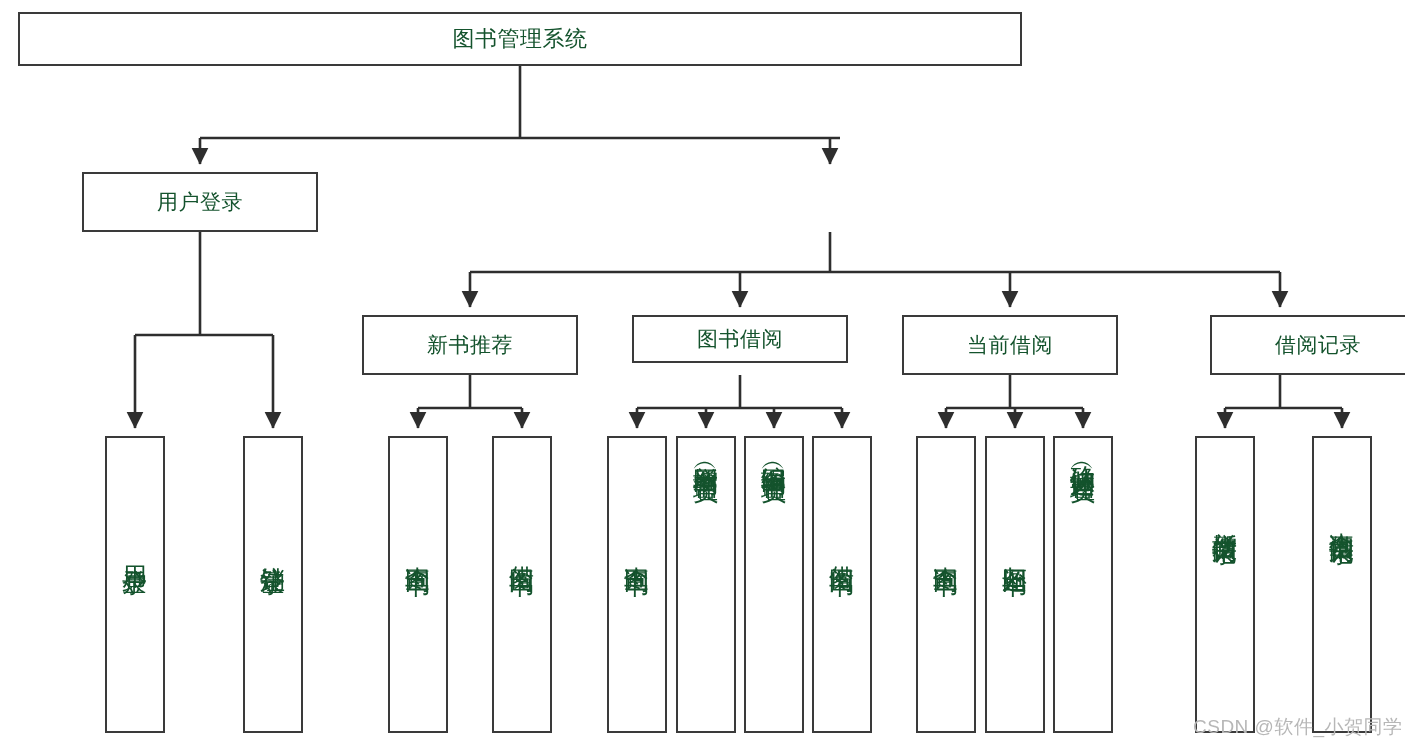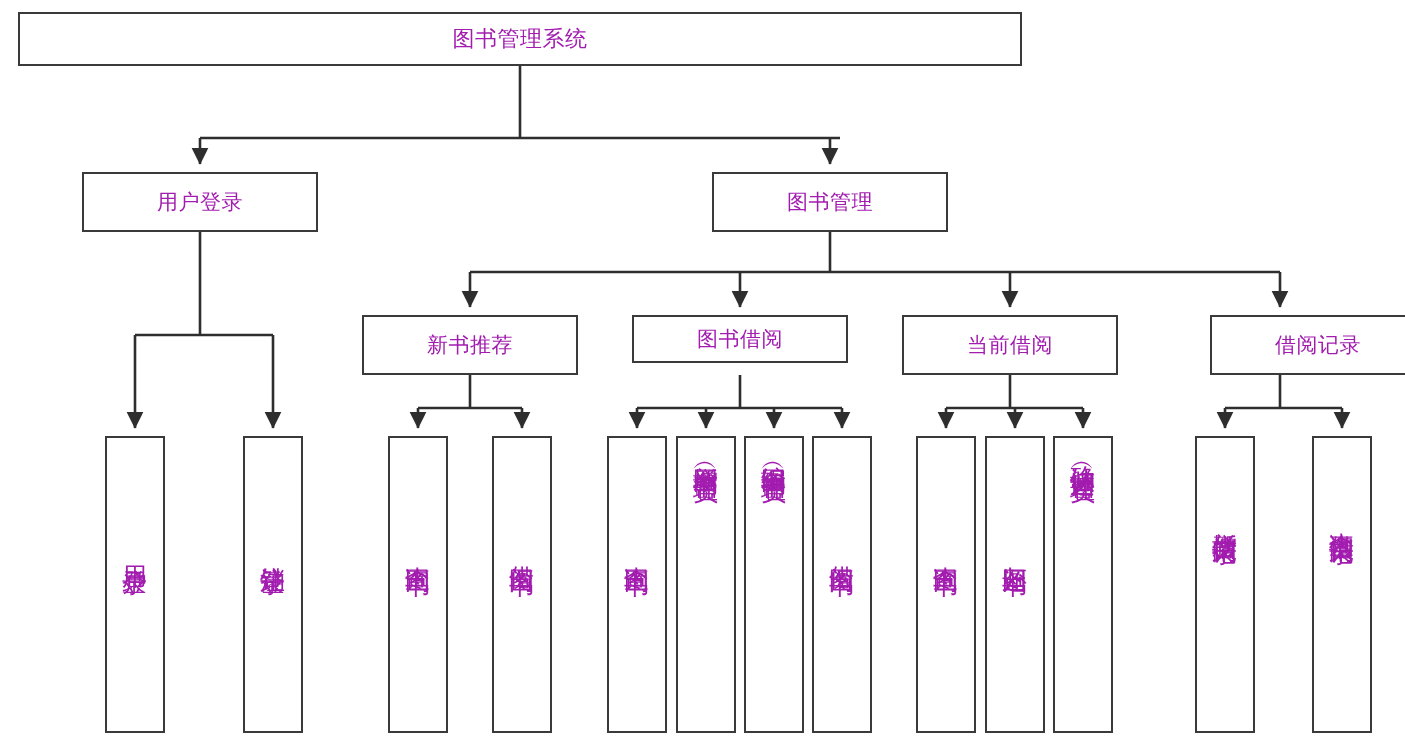--- a/index.html
+++ b/index.html
@@ -14,21 +14,21 @@
   #edges{position:absolute;left:0;top:0;width:1405px;height:747px;pointer-events:none;}
 
   .node{
     position:absolute;
     box-sizing:border-box;
     background:#ffffff;
     border:2.5px solid #3a3a3a;
     display:flex;
     align-items:center;
     justify-content:center;
-    color:#a21caf;
+    color:#14532d;
     letter-spacing:0.5px;
   }
   .node.h{ font-size:21px; }
   .node.root{ font-size:22px; }
 
   
   .node.v{
     font-size:25px;
     align-items:flex-start;
     justify-content:center;
@@ -110,23 +110,20 @@
     </g>
   </svg>
 
   <div class="node root" style="left:18px;top:12px;width:1004px;height:54px;">
     <span>图书管理系统</span>
   </div>
 
   <div class="node h" style="left:82px;top:172px;width:236px;height:60px;">
     <span>用户登录</span>
   </div>
-  <div class="node h" style="left:712px;top:172px;width:236px;height:60px;">
-    <span>图书管理</span>
-  </div>
 
   <div class="node h" style="left:362px;top:315px;width:216px;height:60px;">
     <span>新书推荐</span>
   </div>
   <div class="node h" style="left:632px;top:315px;width:216px;height:48px;">
     <span>图书借阅</span>
   </div>
   <div class="node h" style="left:902px;top:315px;width:216px;height:60px;font-family:Liberation Mono, monospace;">
     <span>当前借阅</span>
   </div>
@@ -171,14 +168,15 @@
     <span class="vtext">确认归还（管理员）</span>
   </div>
 
   <div class="node v mid" style="left:1195px;top:436px;width:60px;height:297px;">
     <span class="vtext">新增借阅记录</span>
   </div>
   <div class="node v mid" style="left:1312px;top:436px;width:60px;height:297px;">
     <span class="vtext">查询借阅记录</span>
   </div>
 
+  <div class="watermark">CSDN @软件_小贺同学</div>
 
 </div>
 
 </body></html>

